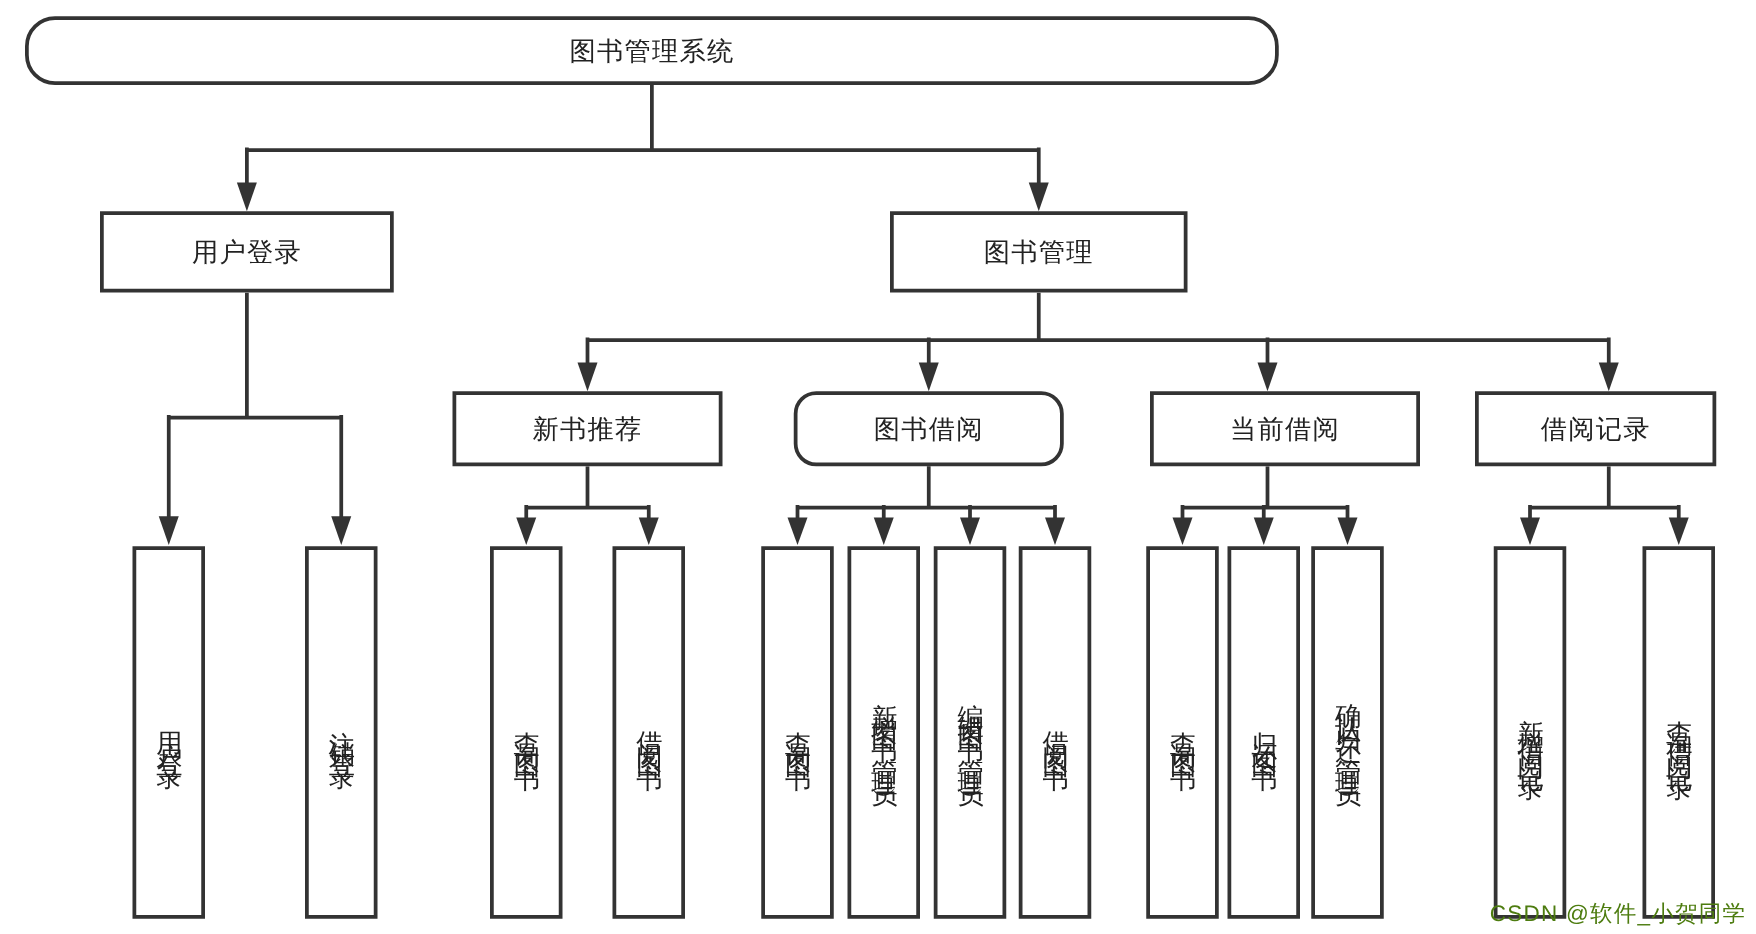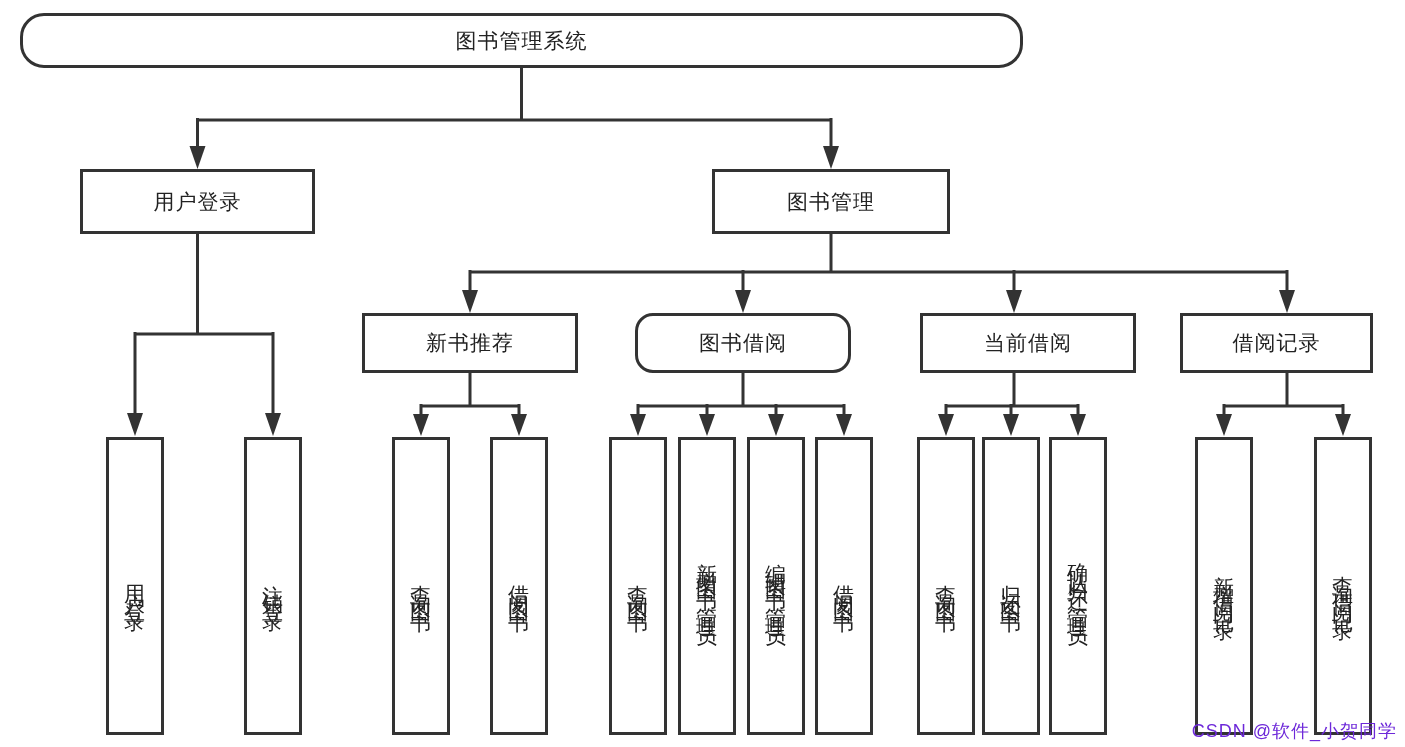--- a/index.html
+++ b/index.html
@@ -51,21 +51,21 @@
     top: 313px;
     width: 216px;
     height: 60px;
   }
   #watermark {
     position: absolute;
     right: 8px;
     bottom: 4px;
     font-size: 18px;
     letter-spacing: 1px;
-    color: #6d28d9;
+    color: #4d7c0f;
     z-index: 3;
   }
 </style>
 </head>
 <body>
 
 <div id="canvas">
 
   <svg id="connectors" viewBox="0 0 1405 747" xmlns="http://www.w3.org/2000/svg">
     <g stroke="#333333" stroke-width="3" fill="none">

